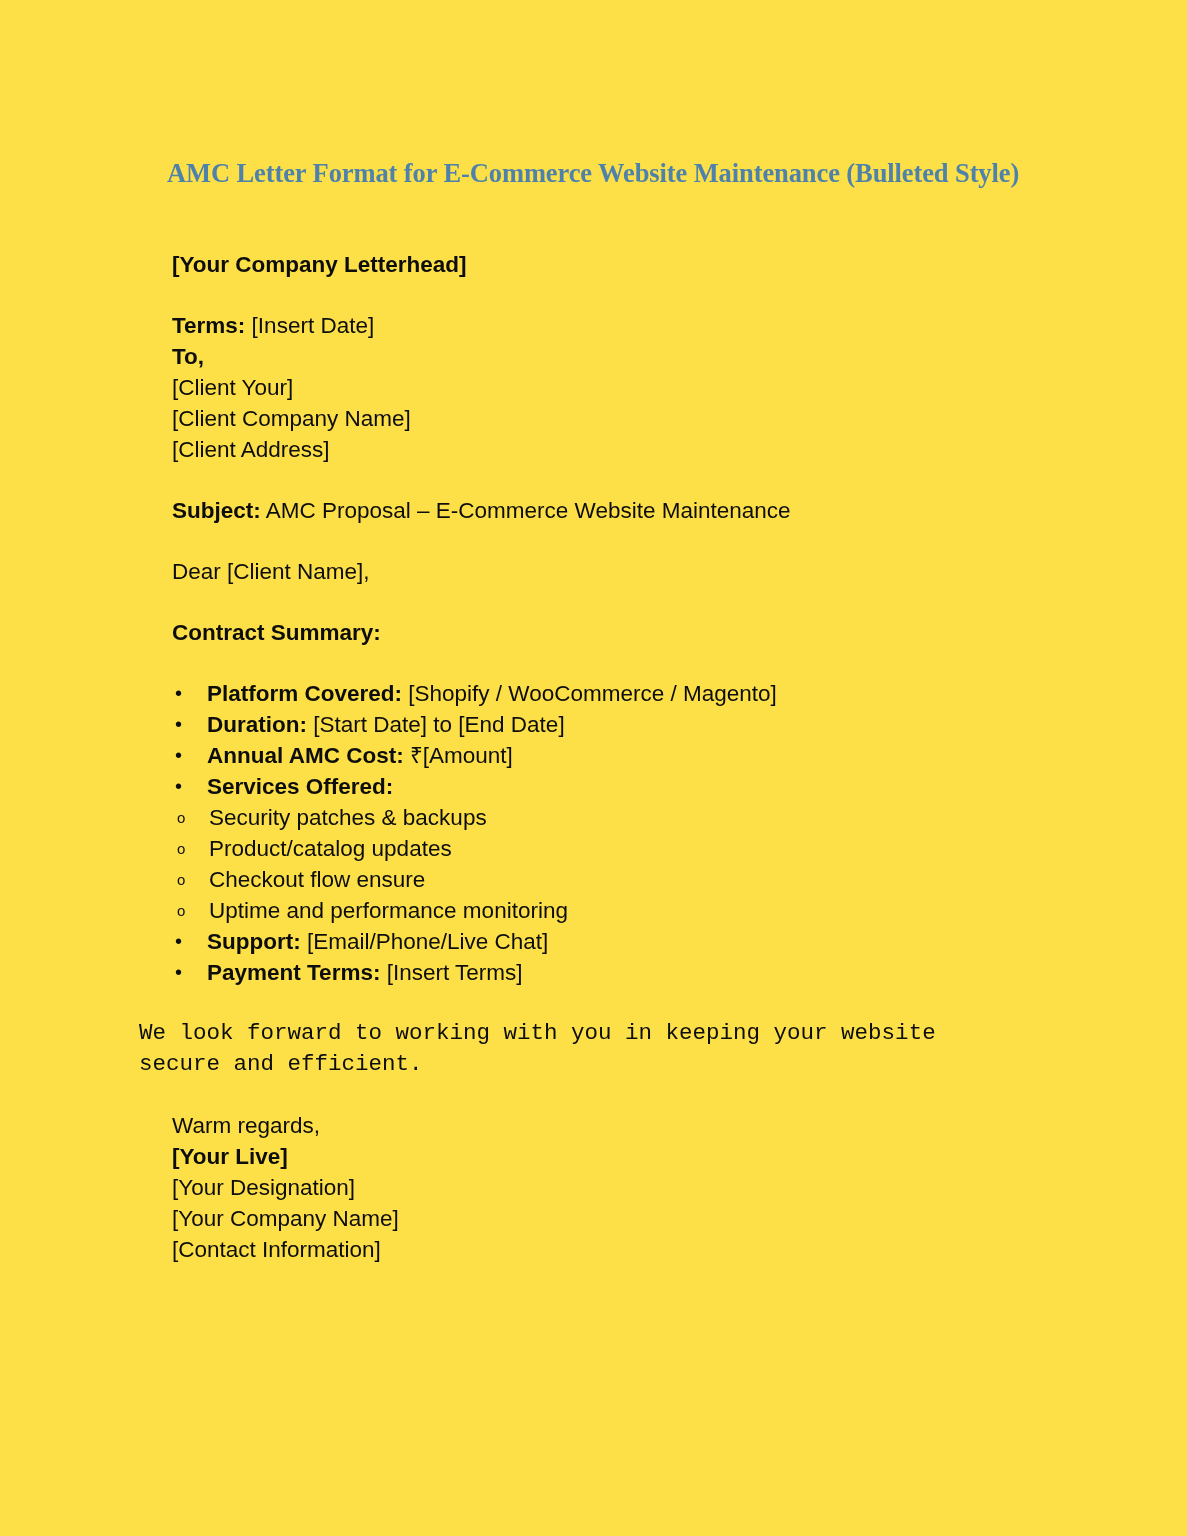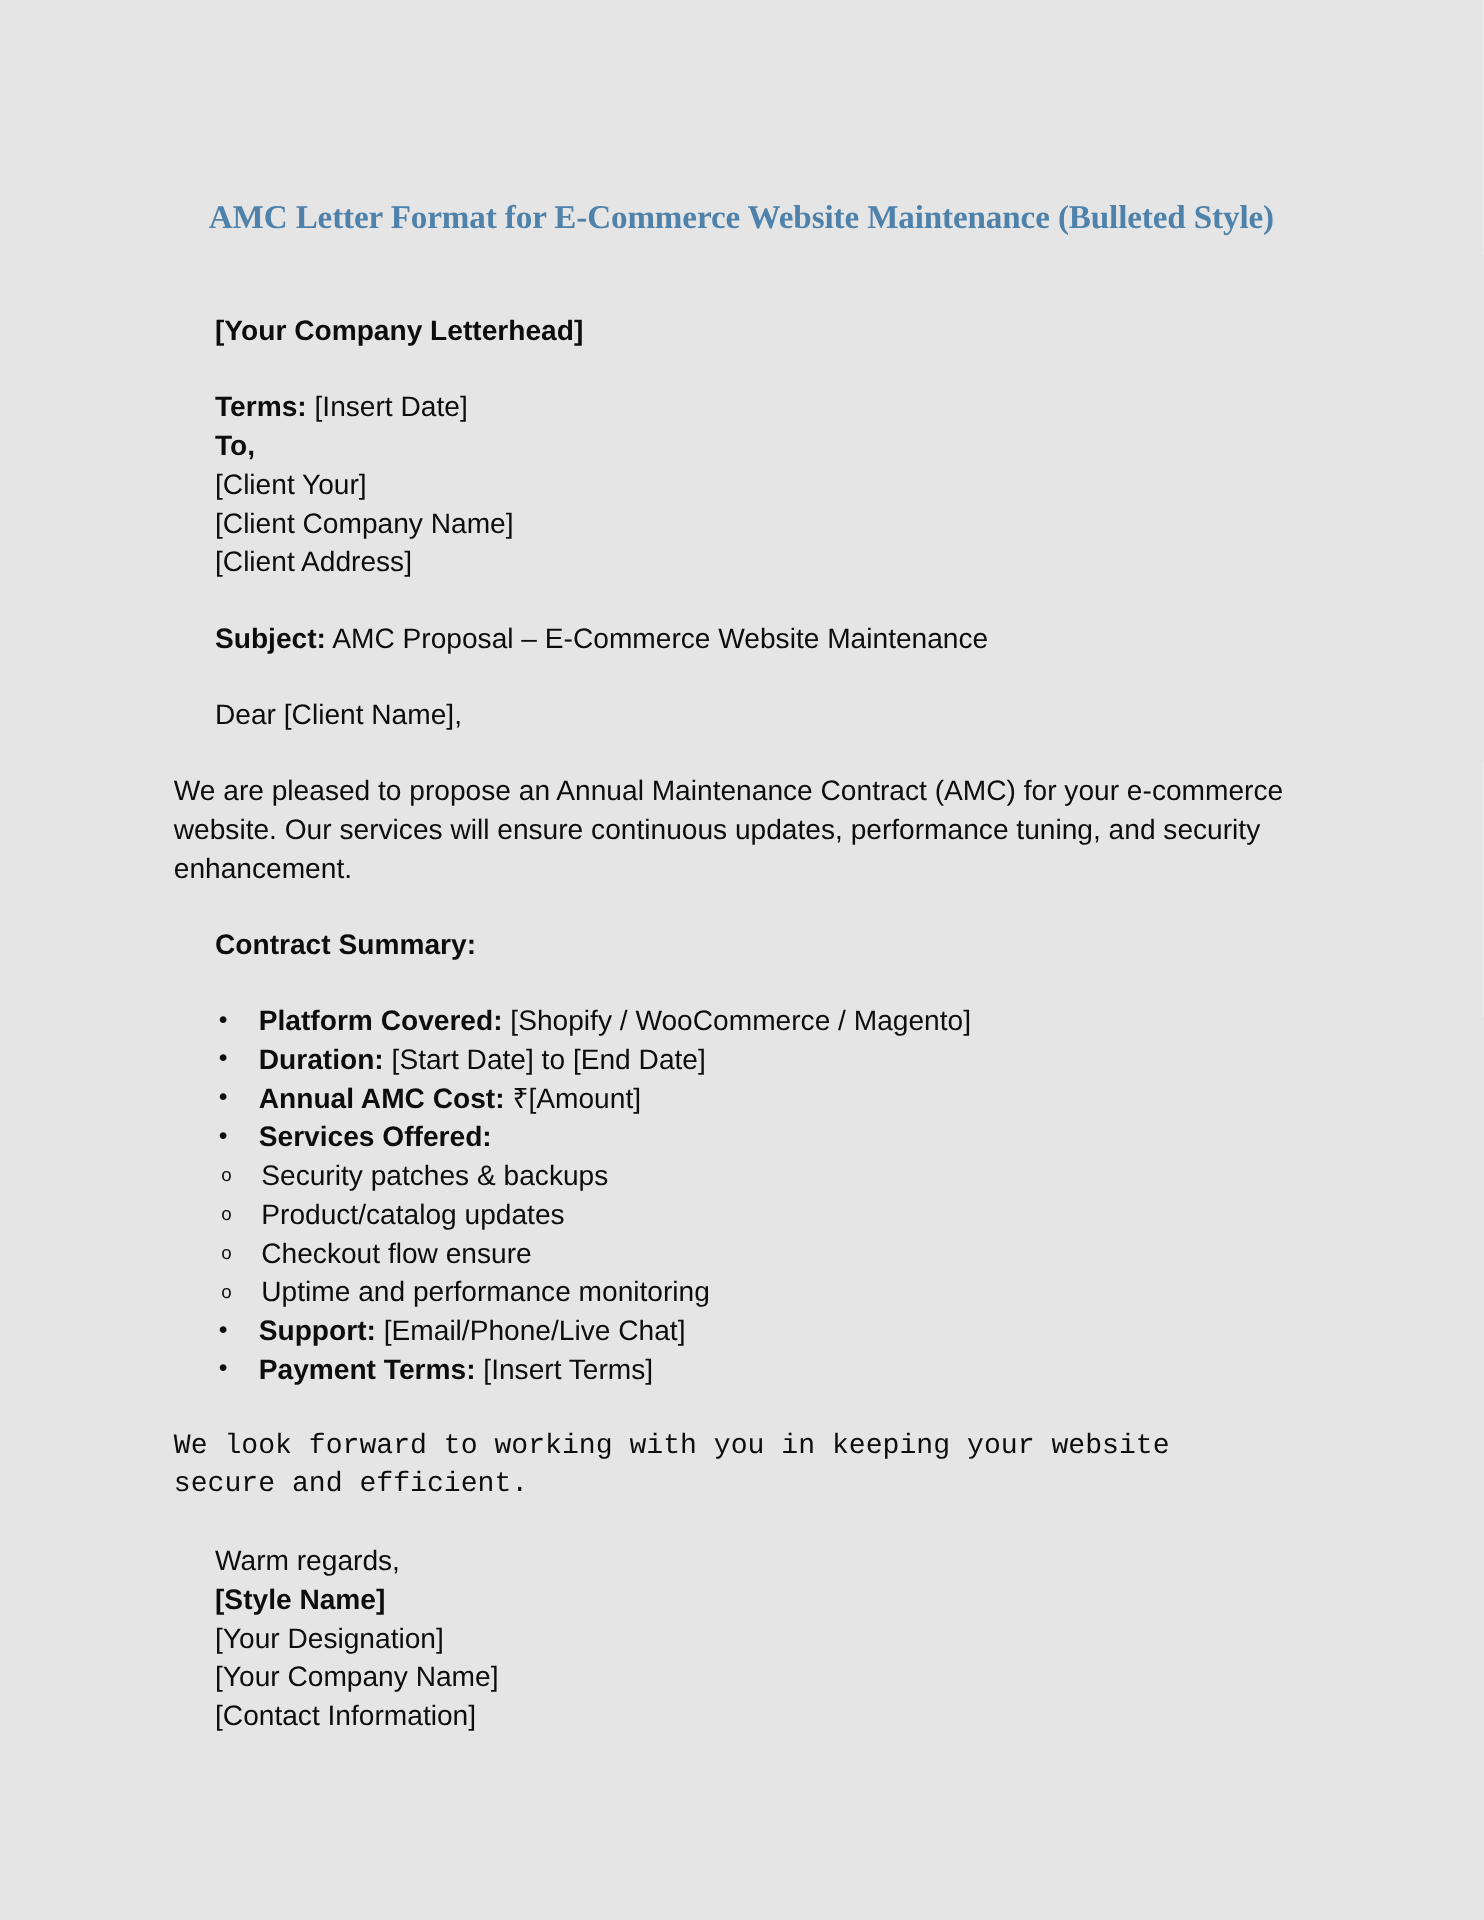--- a/index.html
+++ b/index.html
@@ -12,21 +12,21 @@
     height: 1536px;
     position: relative;
     overflow: hidden;
     font-family: "Liberation Sans", sans-serif;
     -webkit-font-smoothing: antialiased;
   }
 
   .page {
     position: absolute;
     inset: 0;
-    background: #e5e5e5;
+    background: #fde047;
     padding: 0;
   }
 
   .doc-title {
     position: absolute;
     left: 167px;
     top: 157px;
     width: 900px;
     font-family: "Liberation Serif", serif;
     font-weight: bold;
@@ -142,23 +142,20 @@
     </div>
 
     <div class="blk gap-after">
       <div class="line"><span class="b">Subject:</span><span> AMC Proposal – E-Commerce Website Maintenance</span></div>
     </div>
 
     <div class="blk gap-after">
       <div class="line">Dear [Client Name],</div>
     </div>
 
-    <div class="blk gap-after">
-      <p class="para">We are pleased to propose an Annual Maintenance Contract (AMC) for your e-commerce website. Our services will ensure continuous updates, performance tuning, and security enhancement.</p>
-    </div>
 
     <div class="blk gap-after">
       <div class="line b">Contract Summary:</div>
     </div>
 
     <div class="blk">
       <ul class="lvl1">
 
         <li>
           <span class="mark">•</span>
@@ -213,20 +210,20 @@
         </li>
       </ul>
     </div>
 
     <div class="blk gap-after" style="margin-top:30px;font-family:Liberation Mono, monospace;">
       <p class="para">We look forward to working with you in keeping your website secure and efficient.</p>
     </div>
 
     <div class="blk">
       <div class="line">Warm regards,</div>
-      <div class="line b">[Style Name]</div>
+      <div class="line b">[Your Live]</div>
       <div class="line">[Your Designation]</div>
       <div class="line">[Your Company Name]</div>
       <div class="line">[Contact Information]</div>
     </div>
 
   </div>
 </div>
 
 </body></html>

